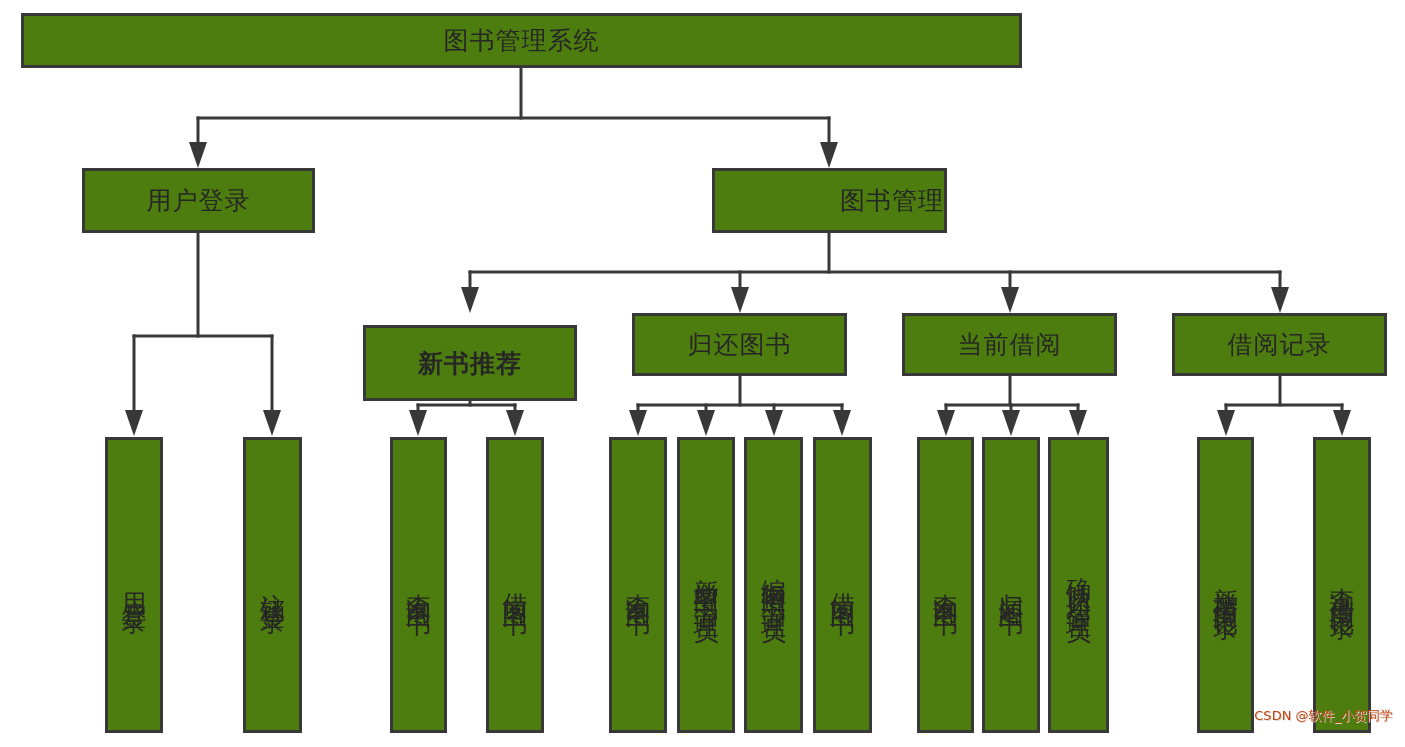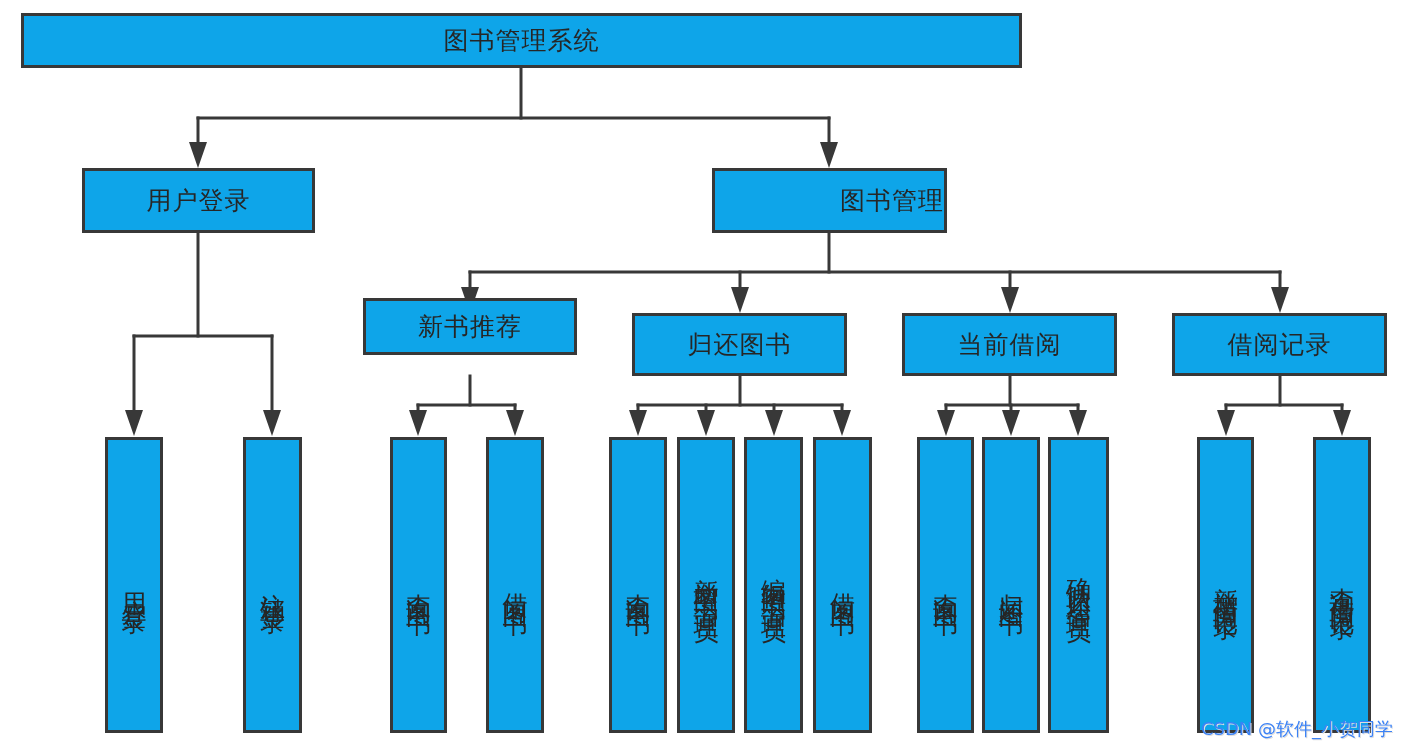--- a/index.html
+++ b/index.html
@@ -13,21 +13,21 @@
   }
   #wires {
     position: absolute;
     left: 0; top: 0;
     width: 1405px; height: 747px;
   }
   .node {
     position: absolute;
     box-sizing: border-box;
     border: 3px solid #383838;
-    background: #0ea5e9;
+    background: #4d7c0f;
     display: flex;
     align-items: center;
     justify-content: center;
     z-index: 2;
   }
   .hlabel {
     font-size: 25px;
     letter-spacing: 1px;
     color: #262626;
     white-space: nowrap;
@@ -37,23 +37,23 @@
     text-orientation: mixed;
     font-size: 25px;
     letter-spacing: 6px;
     color: #262626;
     line-height: 1;
     white-space: nowrap;
   }
   #watermark {
     position: absolute;
     right: 12px;
-    bottom: 6px;
-    font-size: 18px;
-    color: #3b82f6;
+    bottom: 22px;
+    font-size: 13px;
+    color: #c2410c;
     text-shadow: 1px 1px 0 #dedede;
     z-index: 3;
     white-space: nowrap;
   }
 </style>
 </head>
 <body>
 
 <div id="stage">
 
@@ -127,21 +127,21 @@
     <span class="hlabel">图书管理系统</span>
   </div>
 
   <div class="node" style="left:82px; top:168px; width:233px; height:65px;">
     <span class="hlabel">用户登录</span>
   </div>
   <div class="node" style="left:712px; top:168px; width:235px; height:65px;justify-content:flex-end;">
     <span class="hlabel">图书管理</span>
   </div>
 
-  <div class="node" style="left:363px; top:298px; width:214px; height:57px;">
+  <div class="node" style="left:363px; top:325px; width:214px; height:76px;font-weight:bold;">
     <span class="hlabel">新书推荐</span>
   </div>
   <div class="node" style="left:632px; top:313px; width:215px; height:63px;">
     <span class="hlabel">归还图书</span>
   </div>
   <div class="node" style="left:1172px; top:313px; width:215px; height:63px;">
     <span class="hlabel">借阅记录</span>
   </div>
   <div class="node" style="left:902px; top:313px; width:215px; height:63px;">
     <span class="hlabel">当前借阅</span>

